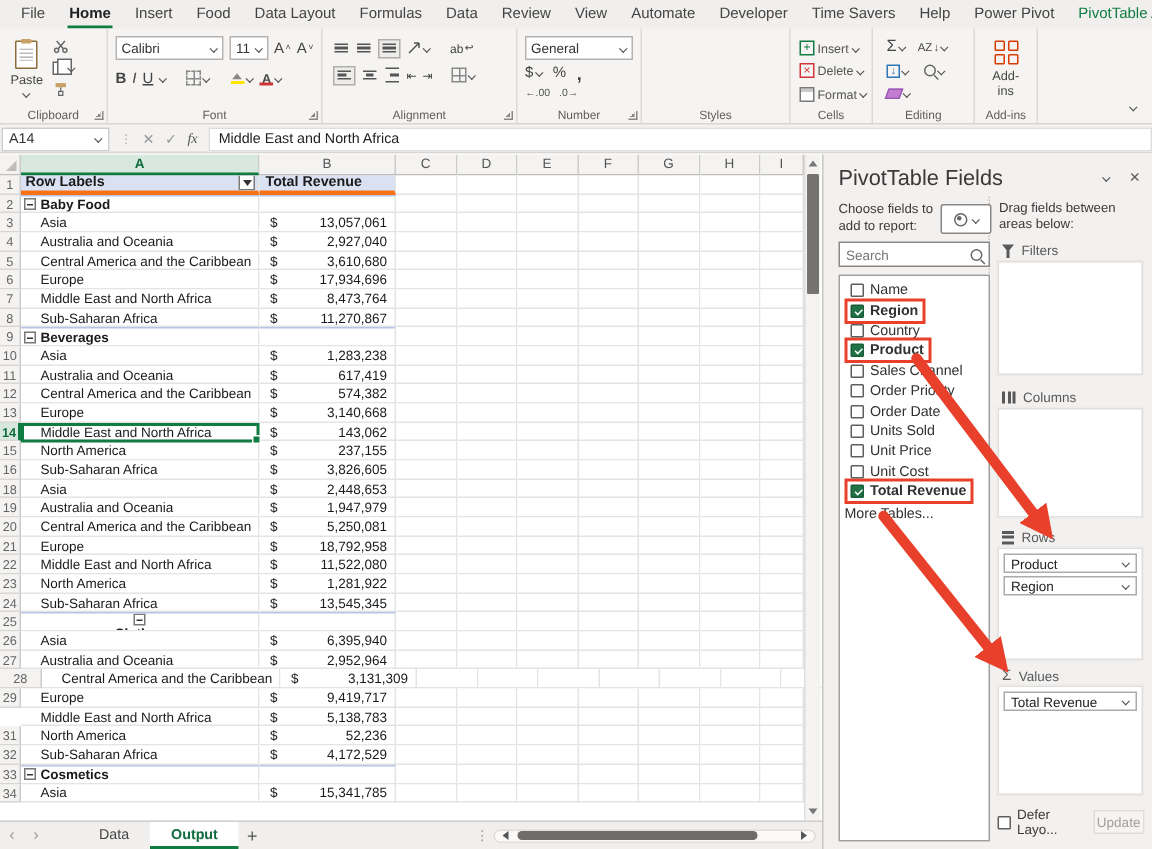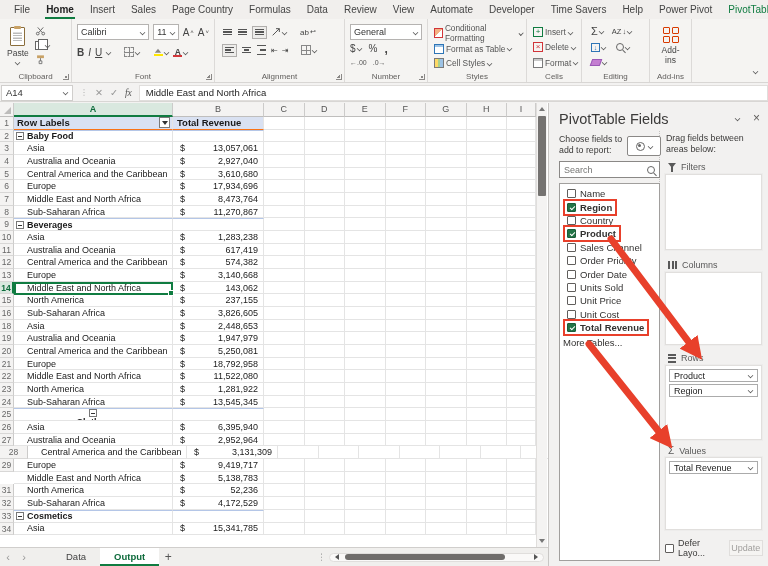--- a/index.html
+++ b/index.html
@@ -67,21 +67,21 @@
   .heads .hsel { background:#D9E8DF; color:#0E6B3C; border-bottom:2px solid #107C41; font-weight:bold; }
   .corner { position:relative; }
   .corner::after { content:""; position:absolute; right:2px; bottom:2px; border-left:7px solid transparent; border-bottom:7px solid #BDBCBB; }
   .gridrows { position:relative; }
   .r { height:12.68px; }
   .r > div { background:#fff; border-right:1px solid #E4E4E4; border-bottom:1px solid #E4E4E4; overflow:hidden; white-space:nowrap; }
   .r .gut { background:#F4F3F2; border-right:1px solid #CCCBCA; border-bottom:1px solid #D8D7D6; text-align:center; font-size:8.5px; color:#666; line-height:12px; }
   .r .gut.gsel { background:#D9E8DF; color:#0E6B3C; border-right:2px solid #107C41; font-weight:bold; }
   .ca { font-size:9px; color:#1a1a1a; display:flex; align-items:center; }
   .cb { font-size:9px; color:#1a1a1a; display:flex; align-items:center; }
-  .r.hdr .ca, .r.hdr .cb { background:#D9E1F2; border-bottom:1px solid #f97316; font-weight:bold; font-size:9.5px; }
+  .r.hdr .ca, .r.hdr .cb { background:#D9E1F2; border-bottom:3px solid #f97316; font-weight:bold; font-size:9.5px; }
   .r.cat .ca, .r.cat .cb { border-top:1px solid #B4C6E7; }
   .r.cat .ca { font-weight:bold; }
   .collapse { width:8px; height:8px; border:1px solid #777; margin:0 3px 0 2px; position:relative; flex:none; background:#fff; }
   .collapse::after { content:""; position:absolute; left:1px; right:1px; top:50%; height:1px; background:#333; }
   .indent { padding-left:13px; }
   .filterbtn { margin-left:auto; margin-right:2px; width:11px; height:11px; background:#fff; border:1px solid #7A7A7A; display:flex; align-items:center; justify-content:center; flex:none; }
   .filterbtn::after { content:""; border:3px solid transparent; border-top:4px solid #333; margin-top:3px; }
   .money { display:flex; justify-content:space-between; width:100%; padding:0 5px 0 7px; }
   .selbox { position:absolute; border:2px solid #107C41; pointer-events:none; }
   .selbox::after { content:""; position:absolute; right:-3px; bottom:-3px; width:4px; height:4px; background:#107C41; border:1px solid #fff; }
@@ -145,22 +145,22 @@
 </head>
 <body>
 
 <div class="app">
 
   <div class="tabbar">
     <div style="display:flex;">
         <span class="tab">File</span>
         <span class="tab active">Home</span>
         <span class="tab">Insert</span>
-        <span class="tab">Sales</span>
-        <span class="tab">Page Country</span>
+        <span class="tab">Food</span>
+        <span class="tab">Data Layout</span>
         <span class="tab">Formulas</span>
         <span class="tab">Data</span>
         <span class="tab">Review</span>
         <span class="tab">View</span>
         <span class="tab">Automate</span>
         <span class="tab">Developer</span>
         <span class="tab">Time Savers</span>
         <span class="tab">Help</span>
         <span class="tab">Power Pivot</span>
         <span class="tab green">PivotTable Analyze</span>
@@ -330,37 +330,20 @@
         <div class="frow" style="height:11px; gap:6px;">
           <span class="num-mini">←<span>.00</span></span>
           <span class="num-mini"><span>.0</span>→</span>
         </div>
       </div>
       <div class="grp-label"><span>Number</span></div>
       <span class="dlg"></span>
     </div>
 
     <div class="grp" style="width:99px;">
-      <div style="display:flex; flex-direction:column; gap:3px; padding:4px 0 0 3px;">
-        <span class="mini">
-            <span class="sq" style="border:1px solid #D13438; background:linear-gradient(135deg,#F4B183 50%,#fff 50%);"></span>
-            <span style="font-size:8.3px;">Conditional Formatting</span>
-            <span class="chev"></span>
-          </span>
-        <span class="mini">
-            <span class="sq" style="border:1px solid #2E75B6; background:linear-gradient(#9DC3E6 30%,#fff 30%);"></span>
-            <span style="font-size:8.3px;">Format as Table</span>
-            <span class="chev"></span>
-          </span>
-        <span class="mini">
-            <span class="sq" style="border:1px solid #7A7A7A; background:linear-gradient(90deg,#FFD966 33%,#A9D18E 33%,#A9D18E 66%,#9DC3E6 66%);"></span>
-            <span style="font-size:8.3px;">Cell Styles</span>
-            <span class="chev"></span>
-          </span>
-      </div>
       <div class="grp-label"><span>Styles</span></div>
     </div>
 
     <div class="grp" style="width:55px;">
       <div style="display:flex; flex-direction:column; gap:3px; padding:4px 0 0 3px;">
         <span class="mini">
             <span class="sq" style="border:1px solid #107C41; color:#107C41; font-size:8px; line-height:8px; text-align:center;">+</span>
             <span style="font-size:8.3px;">Insert</span>
             <span class="chev"></span>
           </span>

